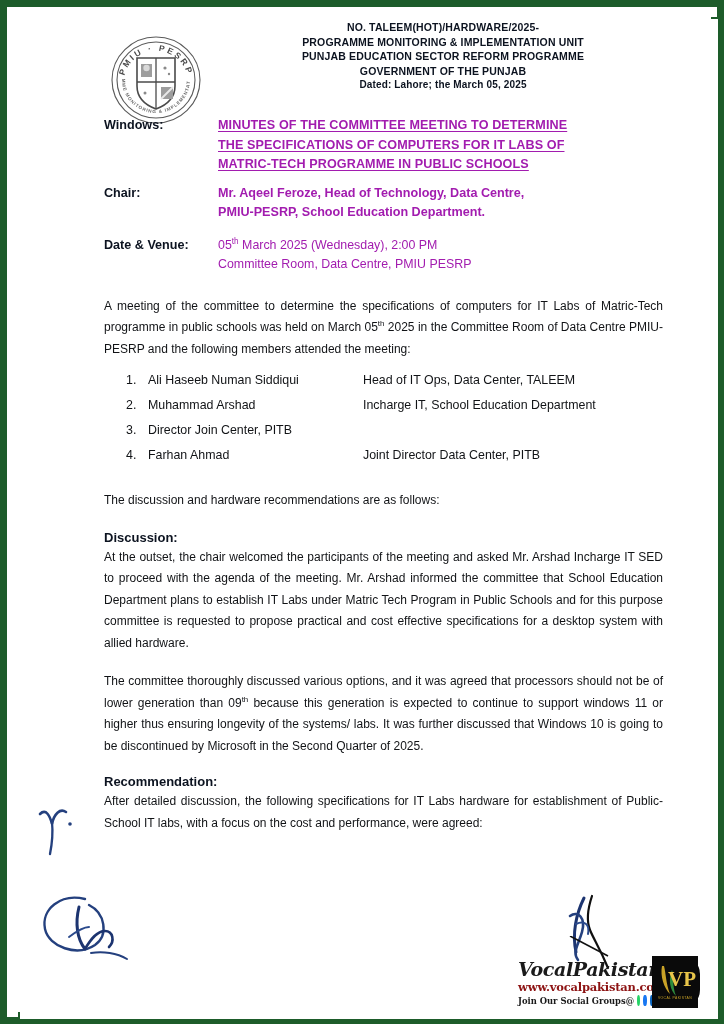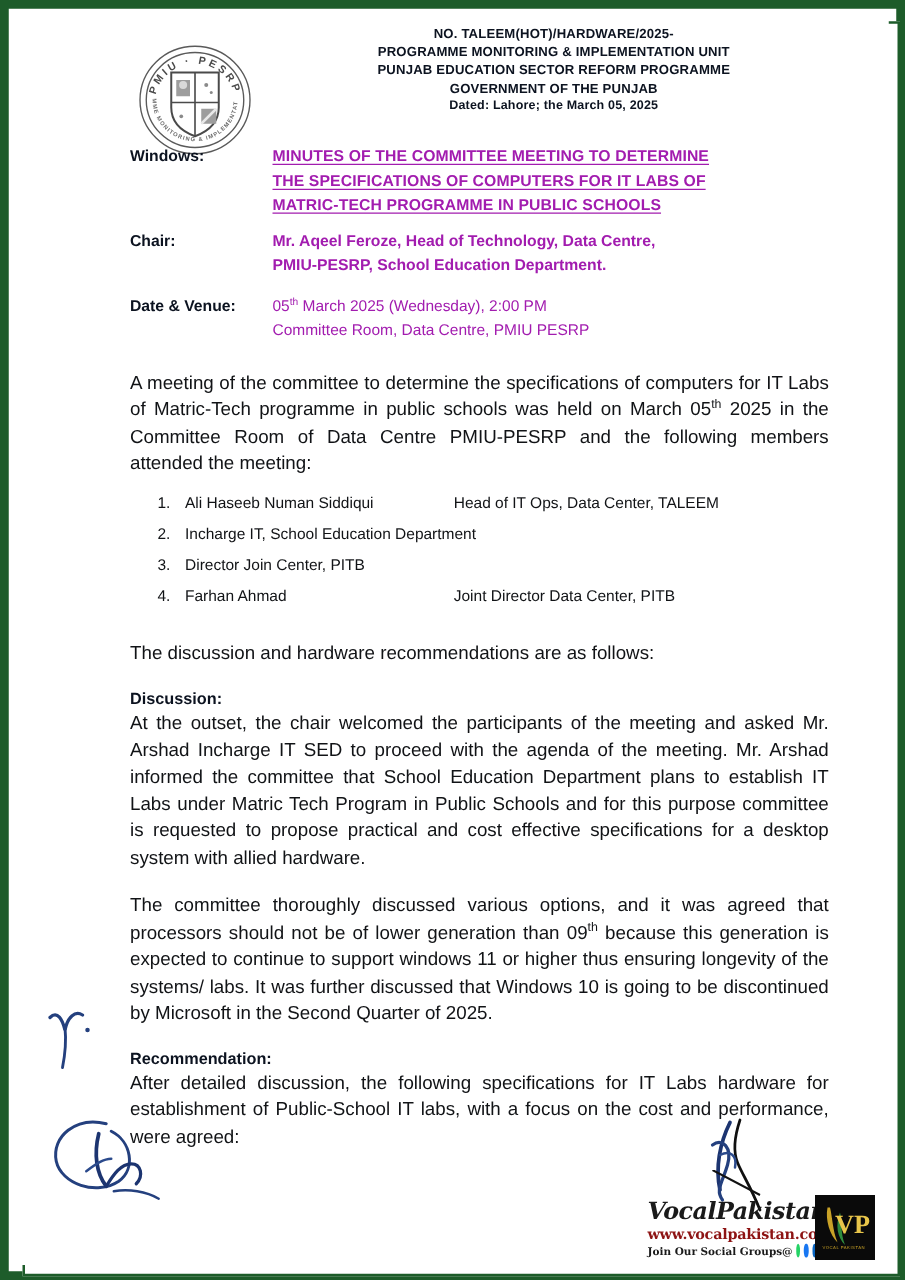--- a/index.html
+++ b/index.html
@@ -108,21 +108,21 @@
   .field-value.plain {
     font-weight: normal;
     font-size: 12.4px;
     line-height: 19px;
   }
   .field-row.spaced { margin-top: 13px; }
 
   
   .para {
     margin: 0 48px 0 91px;
-    font-size: 15px;
+    font-size: 12px;
     line-height: 21.5px;
     text-align: justify;
     color: #111316;
   }
   .para.intro { margin-top: 22px; }
   .para.t1 { margin-top: 22px; }
   .para.t2 { margin-top: 17px; }
 
   .section-head {
     margin: 18px 48px 2px 91px;
@@ -239,20 +239,21 @@
     border-radius: 50%;
     display: inline-block;
   }
   .wm-logo-box {
     position: absolute;
     right: 6px;
     bottom: 2px;
     width: 48px;
     height: 52px;
     background: #0a0a0a;
+    border-radius: 18px;
   }
   .wm-tail {
     position: absolute;
     right: 92px;
     bottom: 52px;
     width: 46px;
     height: 22px;
   }
 </style>
 </head>
@@ -338,20 +339,21 @@
     <p class="para intro"><span>A meeting of the committee to determine the specifications of computers for IT Labs of Matric-Tech programme in public schools was held on March 05</span><sup>th</sup><span> 2025 in the Committee Room of Data Centre PMIU-PESRP and the following members attended the meeting:</span></p>
 
     <ol class="attendees">
       <li class="attendee">
         <span class="att-num">1.</span>
         <span class="att-name">Ali Haseeb Numan Siddiqui</span>
         <span class="att-role">Head of IT Ops, Data Center, TALEEM</span>
       </li>
       <li class="attendee">
         <span class="att-num">2.</span>
+        <span class="att-name">Muhammad Arshad</span>
         <span class="att-role">Incharge IT, School Education Department</span>
       </li>
       <li class="attendee">
         <span class="att-num">3.</span>
         <span class="att-role">Director Join Center, PITB</span>
       </li>
       <li class="attendee">
         <span class="att-num">4.</span>
         <span class="att-name">Farhan Ahmad</span>
         <span class="att-role">Joint Director Data Center, PITB</span>

